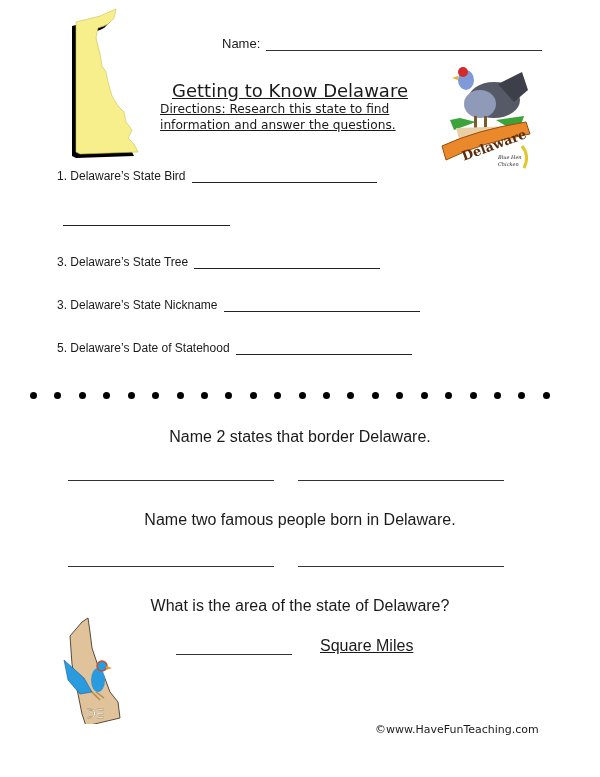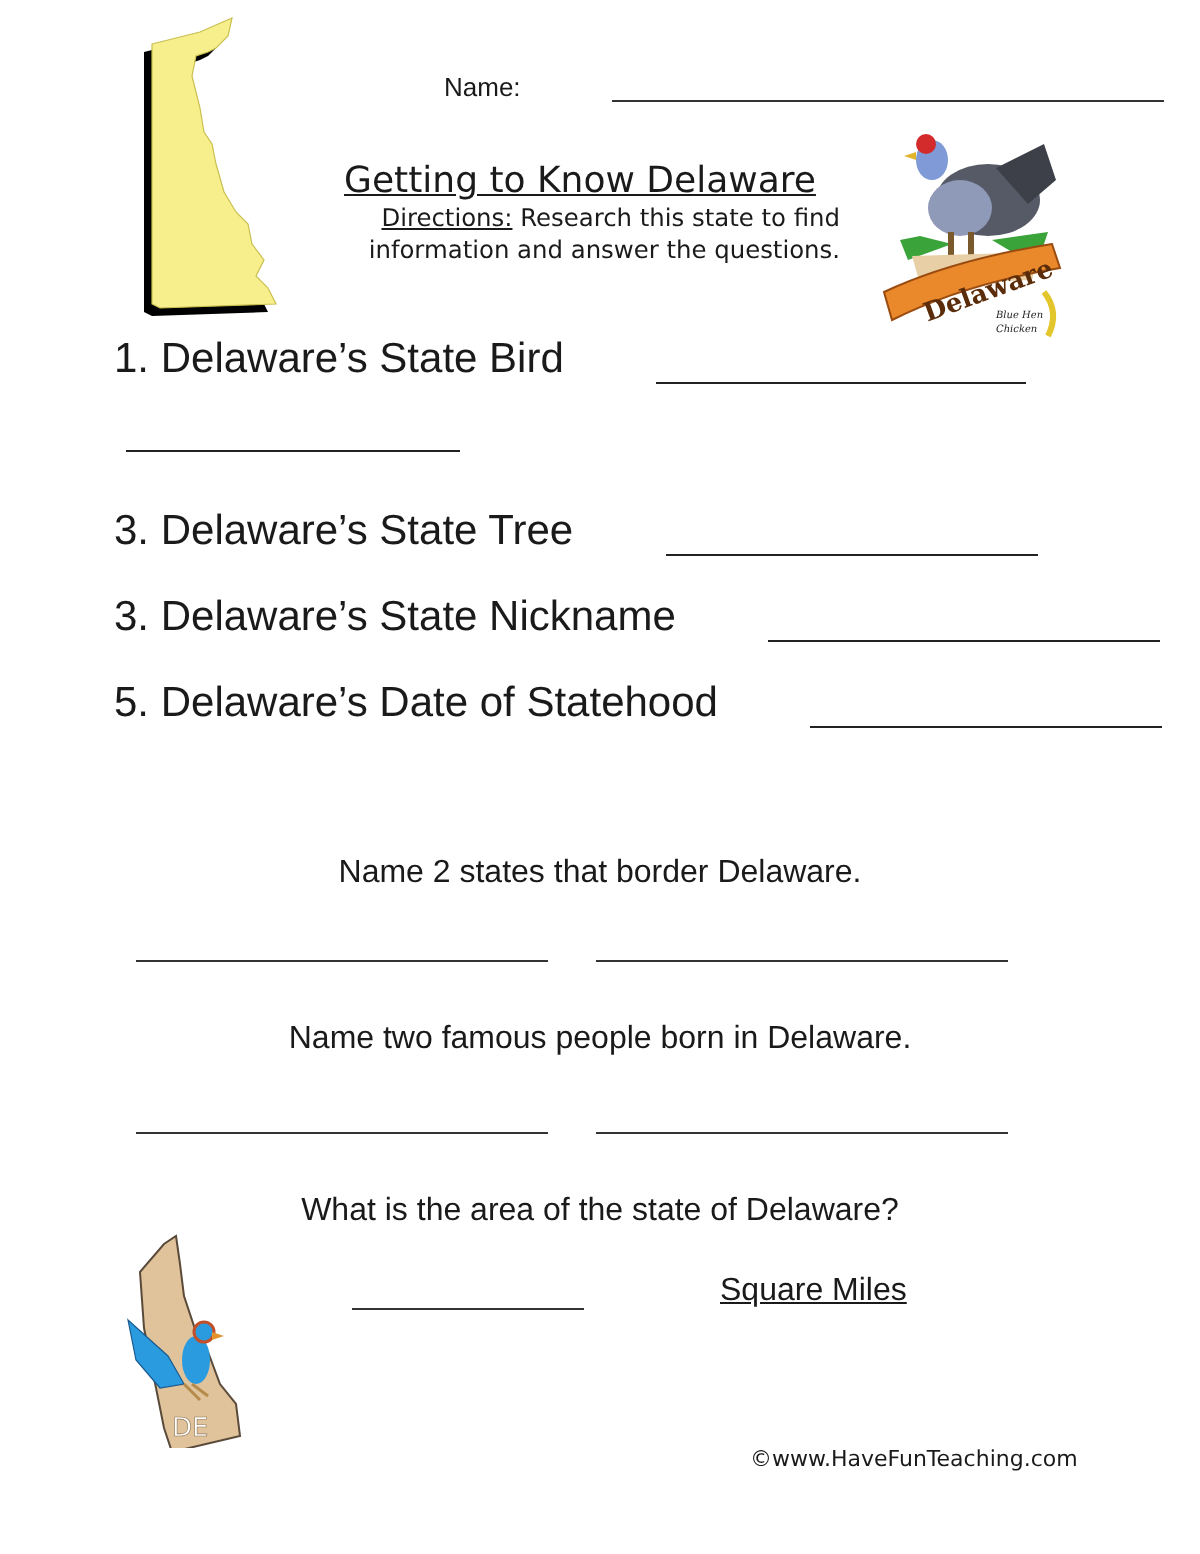--- a/index.html
+++ b/index.html
@@ -1,27 +1,27 @@
 <!DOCTYPE html>
 <html><head>
 <meta charset="utf-8">
 <style>
   html, body { margin: 0; padding: 0; background: #ffffff; }
   body { width: 600px; height: 777px; position: relative; overflow: hidden; font-family: "Liberation Sans", sans-serif; color: #1a1a1a; }
-  .abs { position: absolute; gap: 40px; }
+  .abs { position: absolute; }
   .dv { font-family: "DejaVu Sans", sans-serif; }
 
   .name-row { left: 222px; top: 36px; font-size: 13px; display: flex; align-items: flex-end; }
   .name-line { display: inline-block; width: 276px; border-bottom: 1px solid #333; margin-left: 6px; height: 12px; }
 
   .title { left: 160px; top: 80px; width: 260px; text-align: center; font-size: 18px; text-decoration: underline; }
-  .directions { left: 160px; top: 101px; width: 260px; text-align: right; font-size: 12.2px; line-height: 16px; }
+  .directions { left: 160px; top: 101px; width: 260px; text-align: left; font-size: 12.2px; line-height: 16px; text-decoration: underline; }
   .directions .label { text-decoration: underline; }
 
-  .q { left: 57px; font-size: 21px; display: flex; align-items: flex-end; white-space: nowrap; }
+  .q { left: 57px; font-size: 12px; display: flex; align-items: flex-end; white-space: nowrap; }
   .q .blank { display: inline-block; border-bottom: 1px solid #222; margin-left: 6px; height: 14px; }
 
   .dots { left: 30px; top: 392px; width: 520px; display: flex; justify-content: space-between; }
   .dot { width: 7px; height: 7px; border-radius: 50%; background: #000; }
 
   .prompt { left: 0; width: 600px; text-align: center; font-size: 16px; }
   .answer-line { height: 0; border-bottom: 1px solid #333; }
 
   .sqmi { left: 176px; top: 637px; display: flex; align-items: flex-end; font-size: 16px; }
   .sqmi .blank { display: inline-block; width: 116px; border-bottom: 1px solid #333; height: 14px; }

